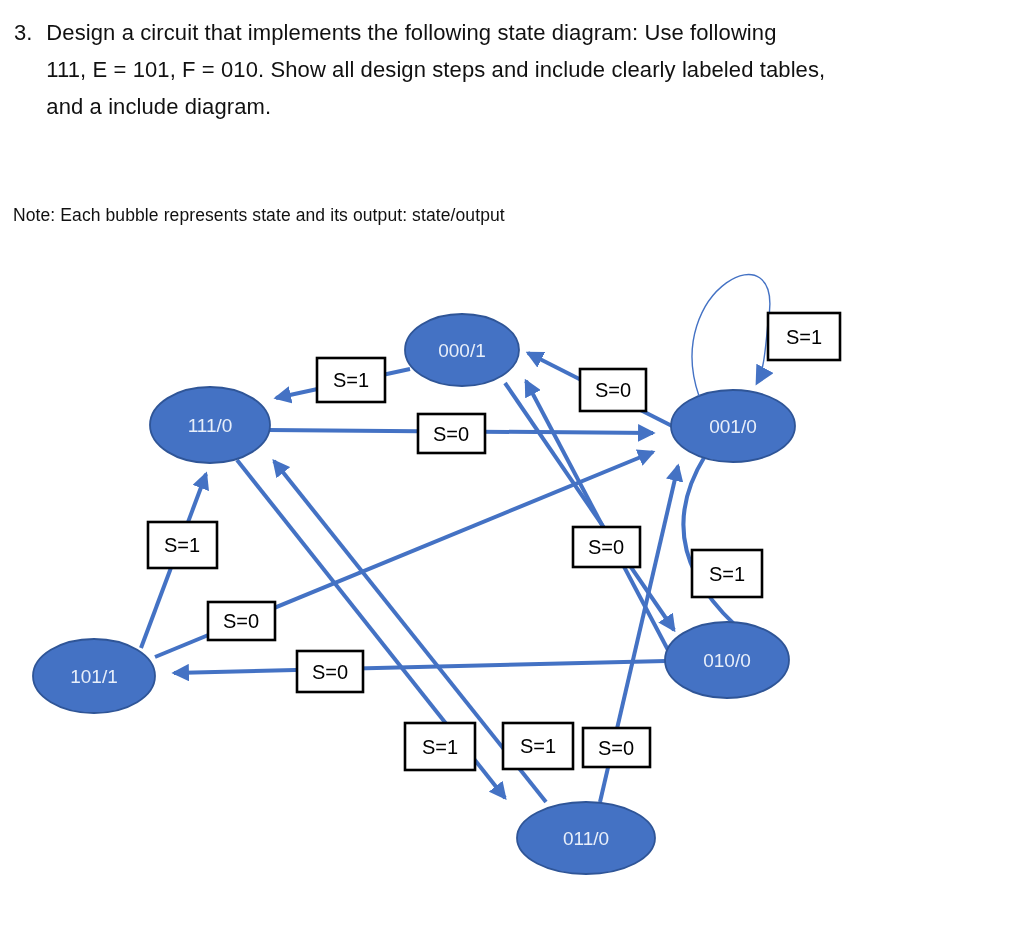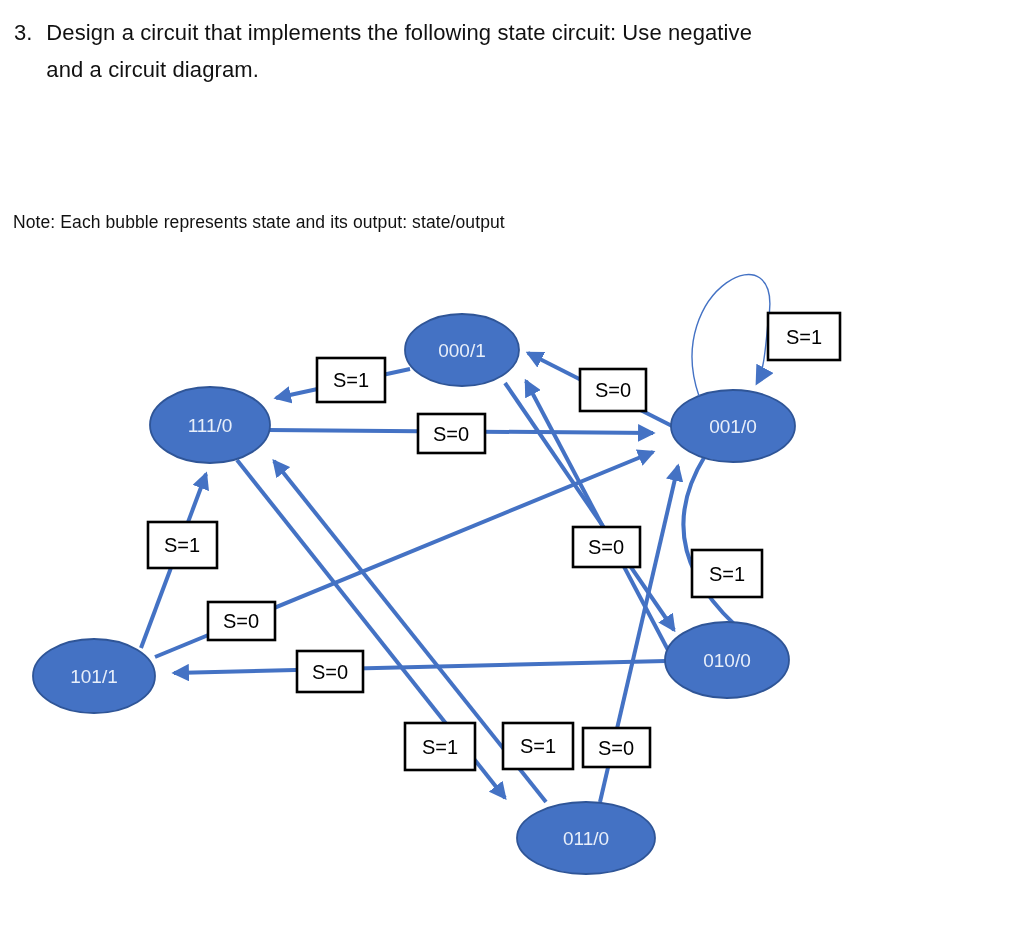--- a/index.html
+++ b/index.html
@@ -1,39 +1,40 @@
 <!DOCTYPE html>
 <html><head>
 <meta charset="utf-8">
 <style>
   html,body{margin:0;padding:0;background:#ffffff;}
   .page{position:relative;width:1009px;height:928px;background:#ffffff;overflow:hidden;
         font-family:"Liberation Sans", sans-serif;color:#111111;}
   .problem{position:absolute;left:14px;top:14px;display:flex;gap:14px;}
   .problem-number{font-size:22px;line-height:37px;}
   .problem-lines{font-size:22px;line-height:37px;letter-spacing:0.1px;white-space:nowrap;}
-  .note{position:absolute;left:13px;top:212px;font-size:17.5px;letter-spacing:0.1px;}
+  .note{position:absolute;left:13px;top:205px;font-size:17.5px;letter-spacing:0.1px;}
   svg{position:absolute;left:0;top:0;}
   .edge{stroke:#4472C4;stroke-width:4;fill:none;}
   .loop{stroke:#4472C4;stroke-width:1.4;fill:none;}
   .bubble{fill:#4472C4;stroke:#2F5597;stroke-width:1.8;}
   .bubble-label{font-family:"Liberation Sans",sans-serif;font-size:19px;fill:#E8EFFA;text-anchor:middle;}
   .lblbox{fill:#ffffff;stroke:#000000;stroke-width:2.6;}
   .lbltext{font-family:"Liberation Sans",sans-serif;font-size:20px;fill:#000000;text-anchor:middle;}
 </style>
 </head>
 <body>
 
 <div class="page">
 
   <div class="problem">
     <div class="problem-number">3.</div>
     <div class="problem-lines">
-      <div>Design a circuit that implements the following state circuit: Use negative</div>
-      <div>and a circuit diagram.</div>
+      <div>Design a circuit that implements the following state diagram: Use following</div>
+      <div>111, E = 101, F = 010. Show all design steps and include clearly labeled tables,</div>
+      <div>and a include diagram.</div>
     </div>
   </div>
 
   <div class="note">Note: Each bubble represents state and its output: state/output</div>
 
   <svg width="1009" height="688" viewBox="0 240 1009 688" style="top:240px;">
     <defs>
       <marker id="ah" viewBox="0 0 10 10" refX="8.5" refY="5" markerWidth="4.4" markerHeight="4.4" orient="auto-start-reverse">
         <path d="M0,0 L10,5 L0,10 z" fill="#4472C4"></path>
       </marker>

